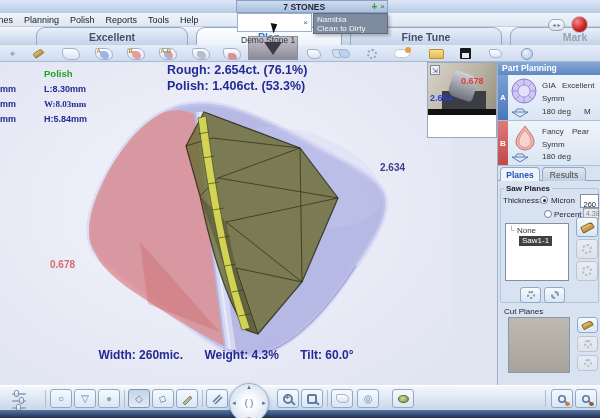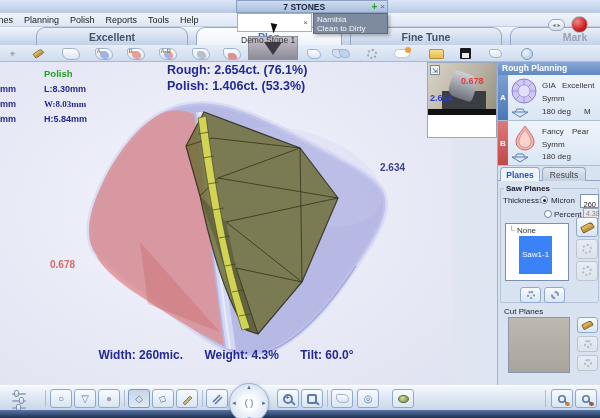--- a/index.html
+++ b/index.html
@@ -86,21 +86,21 @@
   .radio{position:absolute;width:8px;height:8px;border-radius:50%;border:1px solid #70819c;background:#fff;}
   .radio.sel::after{content:"";position:absolute;left:2px;top:2px;width:3px;height:3px;border-radius:50%;background:#222;}
   .field{position:absolute;background:#fff;border:1px solid #7d91ad;font-size:7.5px;color:#222;
     text-align:right;padding:6px 2px;line-height:8px;}
   .combo{position:absolute;background:#e8e8e8;border:1px solid #9aa5b4;font-size:7px;color:#888;
     padding:1px 1px 1px 2px;line-height:8px;}
   .combo .da{float:right;width:0;height:0;border-left:3px solid transparent;border-right:3px solid transparent;
     border-top:4px solid #8a93a2;margin-top:2px;}
   .listbox{position:absolute;background:#fff;border:1px solid #7d91ad;font-size:8px;color:#333;padding:2px 0 0 3px;}
   .treeitem{white-space:nowrap;line-height:10px;}
-  .treesel{display:inline-block;background:#3b82f6;color:#fff;padding:14px 3px;margin-left:10px;line-height:10px;}
+  .treesel{display:inline-block;background:#404040;color:#fff;padding:0 3px;margin-left:10px;line-height:10px;}
   .sbtn{position:absolute;border:1px solid #8fa9cc;border-radius:3px;
     background:linear-gradient(#f6fafd,#d9e6f4);display:flex;align-items:center;justify-content:center;}
   .sbtn.dis{opacity:.5;filter:grayscale(.8);}
   .sawico{width:13px;height:7px;background:linear-gradient(#e8c36a,#b98a2e);transform:rotate(-28deg);
     border-radius:1px 4px 1px 1px;border:1px solid #7d5a14;}
   .gearico{width:10px;height:10px;border-radius:50%;border:2px dotted #8a97a8;}
   .graybox{position:absolute;background:linear-gradient(#bdb9b0,#a8a49b);border:1px solid #8a97ab;}
   
   .bottombar{left:0;top:385px;width:600px;height:25px;background:linear-gradient(#f4f8fc,#c9d7ea);
     border-top:1px solid #fff;}
@@ -330,21 +330,21 @@
       <div class="rock"></div>
     </div>
     <div class="strip"></div>
     <div class="expandico">⇲</div>
     <div class="abs" style="left:33px;top:13px;color:#e23b3b;font-size:9px;font-weight:bold;">0.678</div>
     <div class="abs" style="left:2px;top:30px;color:#2a3bd8;font-size:9px;font-weight:bold;">2.654</div>
   </div>
 
   <div class="abs rpanel">
     <div class="rheader">
-      <span>Rough Planning</span>
+      <span>Part Planning</span>
     </div>
 
     <div class="partrow" style="top:13px;height:46px;">
       <div class="pstrip stripA">
         <span>A</span>
         </div>
       <svg class="abs" style="left:13px;top:3px;" width="27" height="27">
         <circle cx="13" cy="13" r="12" fill="#cfc8f2" stroke="#8d7fd6" stroke-width="1"></circle>
         <circle cx="13" cy="13" r="6" fill="#e5e0fa" stroke="#8d7fd6" stroke-width="0.7"></circle>
         <g stroke="#8d7fd6" stroke-width="0.7">

